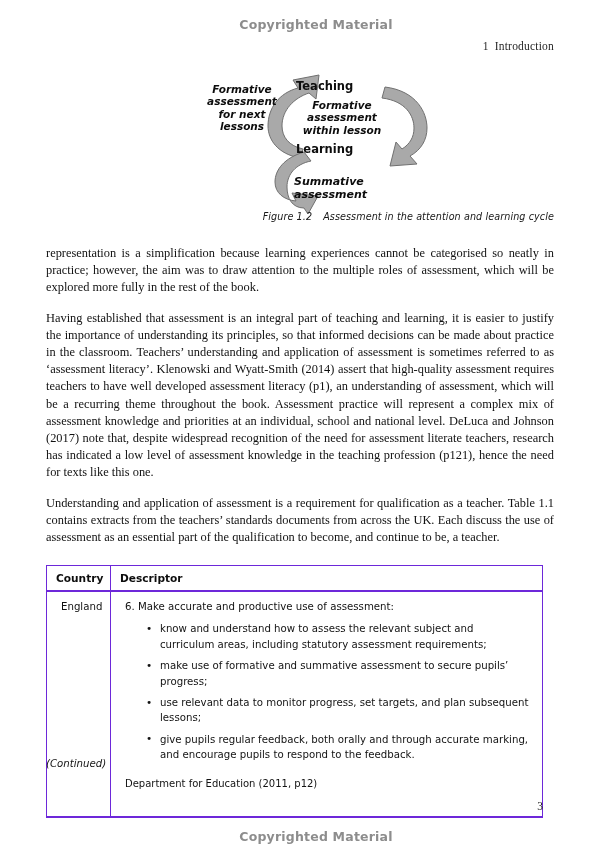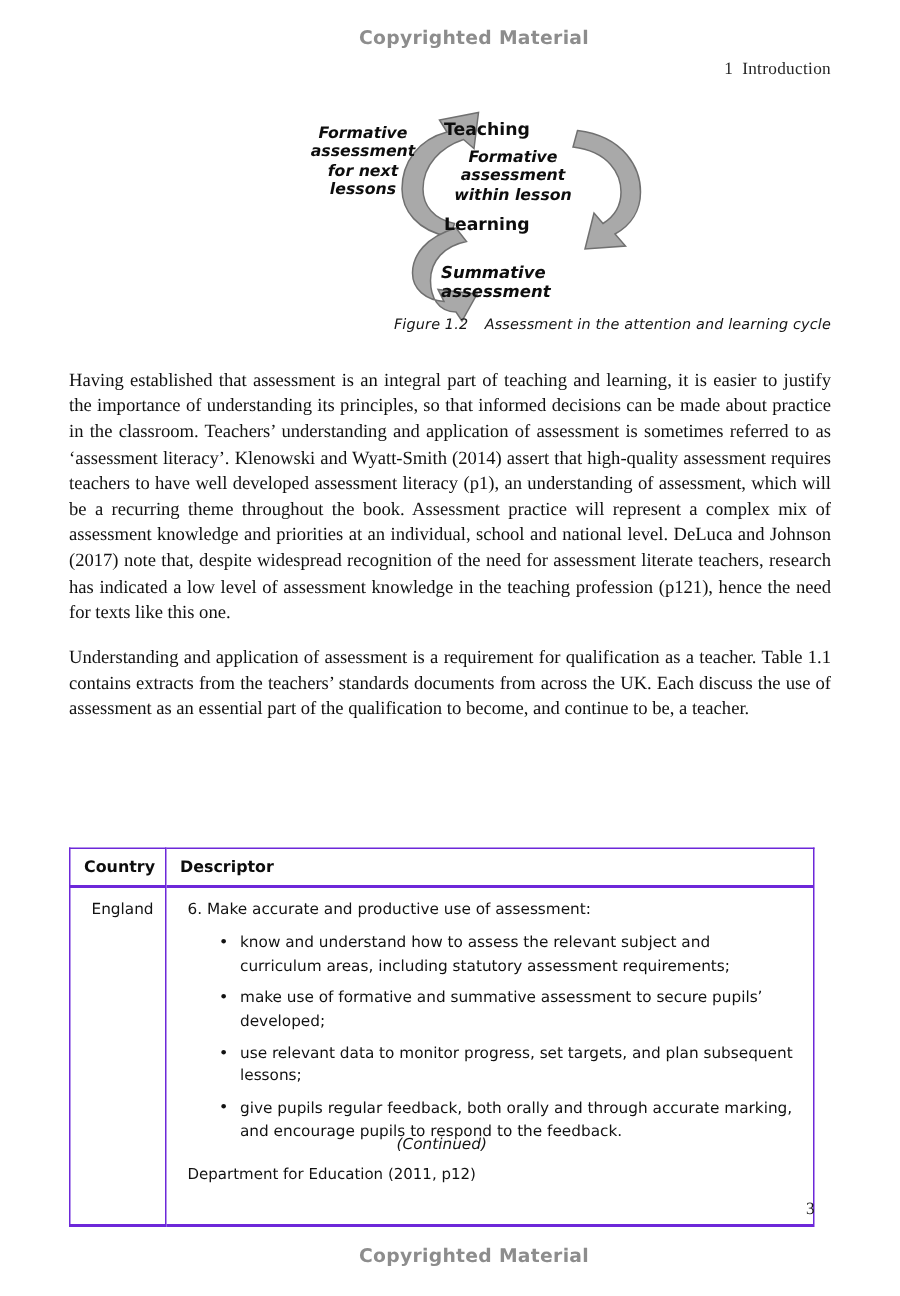--- a/index.html
+++ b/index.html
@@ -214,21 +214,21 @@
     color: #121212;
   }
   .table-spacer { height: 16px; }
 
   
   .continued {
     position: absolute;
     top: 758px;
     left: 46px;
     width: 497px;
-    text-align: center;
+    text-align: left;
     font-family: "DejaVu Sans", sans-serif;
     font-style: italic;
     font-size: 10.2px;
     color: #141414;
   }
   .folio {
     position: absolute;
     top: 800px;
     left: 46px;
     width: 497px;
@@ -299,20 +299,21 @@
     <div class="fig-label plain" id="lbl-learning">Learning</div>
     <div class="fig-label ital" id="lbl-summative">Summative
 assessment</div>
   </div>
 
   <div class="figure-caption">
     <span class="capnum">Figure 1.2</span><span>Assessment in the attention and learning cycle</span>
   </div>
 
   <div class="body-col">
+    <p class="body">representation is a simplification because learning experiences cannot be categorised so neatly in practice; however, the aim was to draw attention to the multiple roles of assessment, which will be explored more fully in the rest of the book.</p>
     <p class="body">Having established that assessment is an integral part of teaching and learning, it is easier to justify the importance of understanding its principles, so that informed decisions can be made about practice in the classroom. Teachers’ understanding and application of assessment is sometimes referred to as ‘assessment literacy’. Klenowski and Wyatt-Smith (2014) assert that high-quality assessment requires teachers to have well developed assessment literacy (p1), an understanding of assessment, which will be a recurring theme throughout the book. Assessment practice will represent a complex mix of assessment knowledge and priorities at an individual, school and national level. DeLuca and Johnson (2017) note that, despite widespread recognition of the need for assessment literate teachers, research has indicated a low level of assessment knowledge in the teaching profession (p121), hence the need for texts like this one.</p>
     <p class="body">Understanding and application of assessment is a requirement for qualification as a teacher. Table 1.1 contains extracts from the teachers’ standards documents from across the UK. Each discuss the use of assessment as an essential part of the qualification to become, and continue to be, a teacher.</p>
   </div>
 
 
   <table class="data-table">
     <colgroup>
         <col class="col-country">
         <col>
       </colgroup>
@@ -322,21 +323,21 @@
         <th>Descriptor</th>
       </tr>
     </thead>
     <tbody>
       <tr>
         <td>England</td>
         <td>
           <p class="cell-intro">6. Make accurate and productive use of assessment:</p>
           <ul class="descriptor-list">
             <li>know and understand how to assess the relevant subject and curriculum areas, including statutory assessment requirements;</li>
-            <li>make use of formative and summative assessment to secure pupils’ developed;</li>
+            <li>make use of formative and summative assessment to secure pupils’ progress;</li>
             <li>use relevant data to monitor progress, set targets, and plan subsequent lessons;</li>
             <li>give pupils regular feedback, both orally and through accurate marking, and encourage pupils to respond to the feedback.</li>
           </ul>
           <p class="attribution">Department for Education (2011, p12)</p>
           <div class="table-spacer"></div>
         </td>
       </tr>
     </tbody>
   </table>
 

